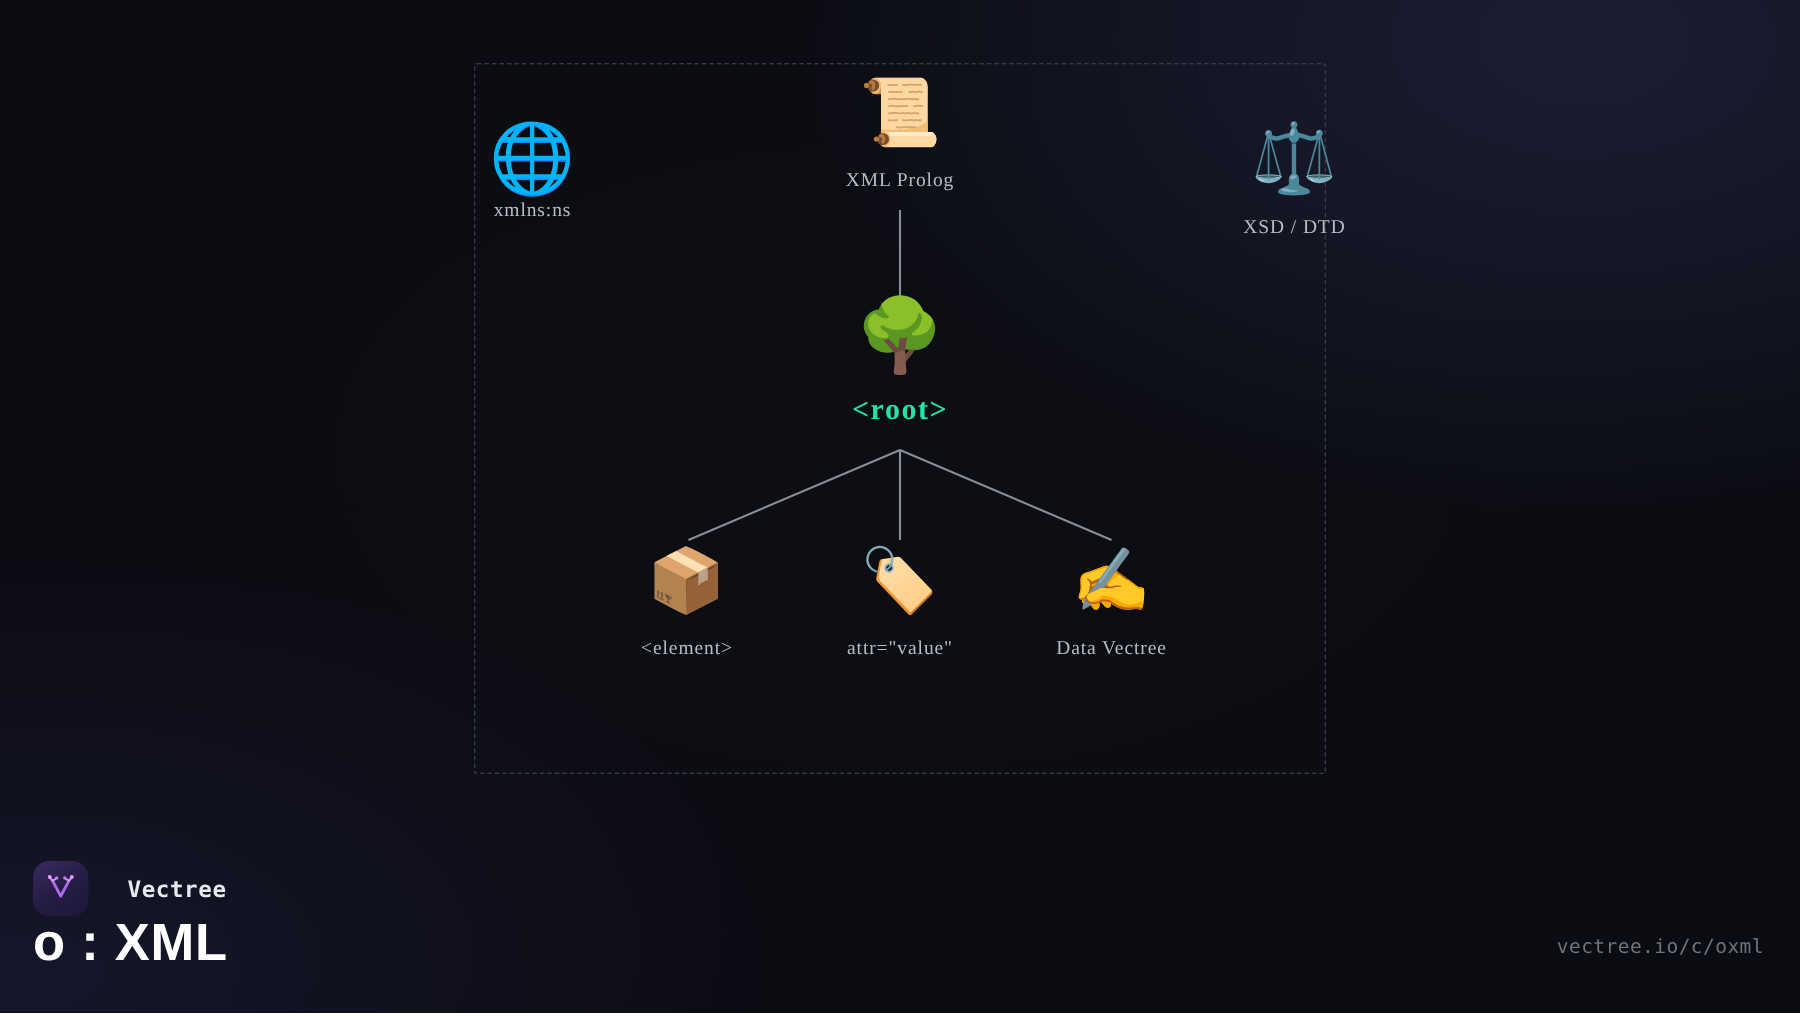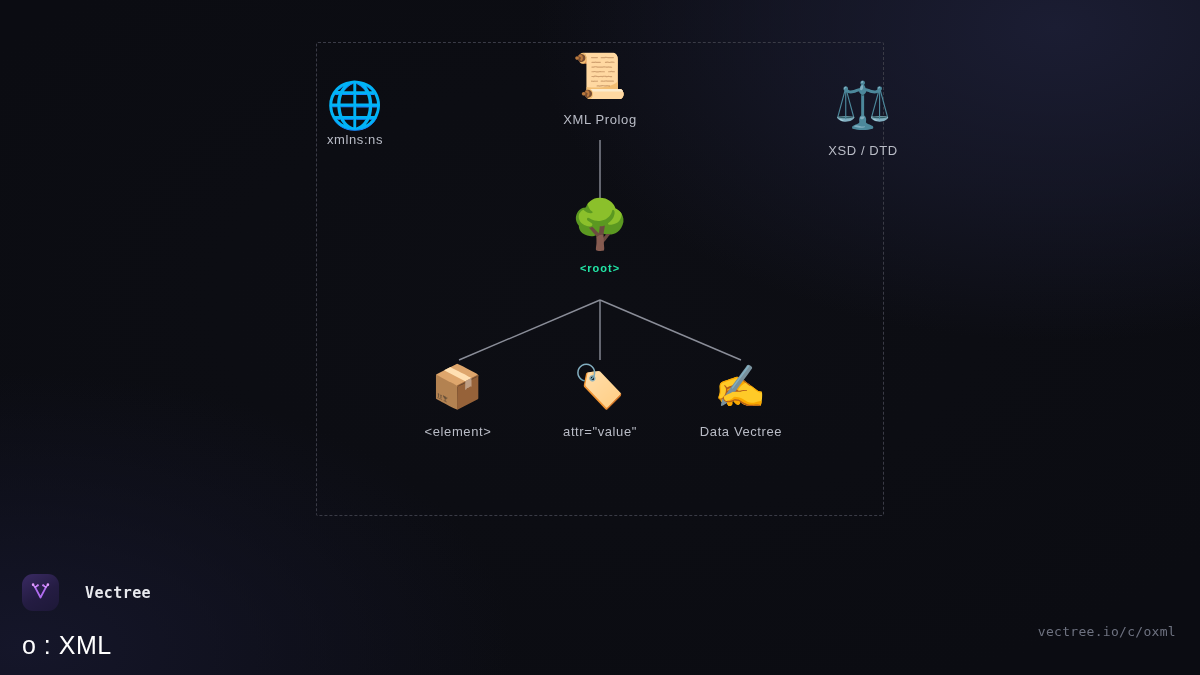--- a/index.html
+++ b/index.html
@@ -53,21 +53,21 @@
     margin-left: -100px;
     text-align: center;
   }
   .node .glyph {
     font-family: "DejaVu Sans", sans-serif;
     line-height: 1;
     display: block;
     user-select: none;
   }
   .node .caption {
-    font-family: Liberation Sans, sans-serif;
+    font-family: Liberation Serif, serif;
     color: #b9bcc6;
     font-size: 13px;
     letter-spacing: 0.6px;
     white-space: nowrap;
   }
 
   
   .node-ns      { left: 355px; top: 82px; }
   .node-ns .glyph      { font-size: 46px; }
   .node-ns .caption    { margin-top: 4px; }
@@ -79,21 +79,21 @@
   .node-schema  { left: 863px; top: 82px; }
   .node-schema .glyph  { font-size: 46px; }
   .node-schema .caption{ margin-top: 15px; }
 
   .node-root    { left: 600px; top: 200px; }
   .node-root .glyph    { font-size: 48px; }
   .node-root .caption  {
     margin-top: 14px;
     color: #22e5a5;
     font-weight: bold;
-    font-size: 11px;
+    font-size: 20px;
     letter-spacing: 1px;
   }
 
   .node-element { left: 458px; top: 366px; }
   .node-attr    { left: 600px; top: 366px; }
   .node-text    { left: 741px; top: 366px; }
   .node-element .glyph,
   .node-attr .glyph,
   .node-text .glyph    { font-size: 42px; }
   .node-element .caption,
@@ -122,25 +122,25 @@
     box-sizing: border-box;
   }
   .brand-name {
     font-family: "DejaVu Sans Mono", "Liberation Mono", monospace;
     color: #e8e9ee;
     font-size: 15px;
     font-weight: bold;
     letter-spacing: 0.4px;
   }
   .brand-title {
-    margin-top: 22px;
+    margin-top: 0;
     font-family: "Liberation Sans", "DejaVu Sans", sans-serif;
     color: #ffffff;
-    font-size: 25px;
-    font-weight: normal;
+    font-size: 35px;
+    font-weight: bold;
     letter-spacing: 0.5px;
     line-height: 1;
     white-space: nowrap;
   }
 
   
   .site-url {
     position: absolute;
     right: 24px;
     top: 624px;

